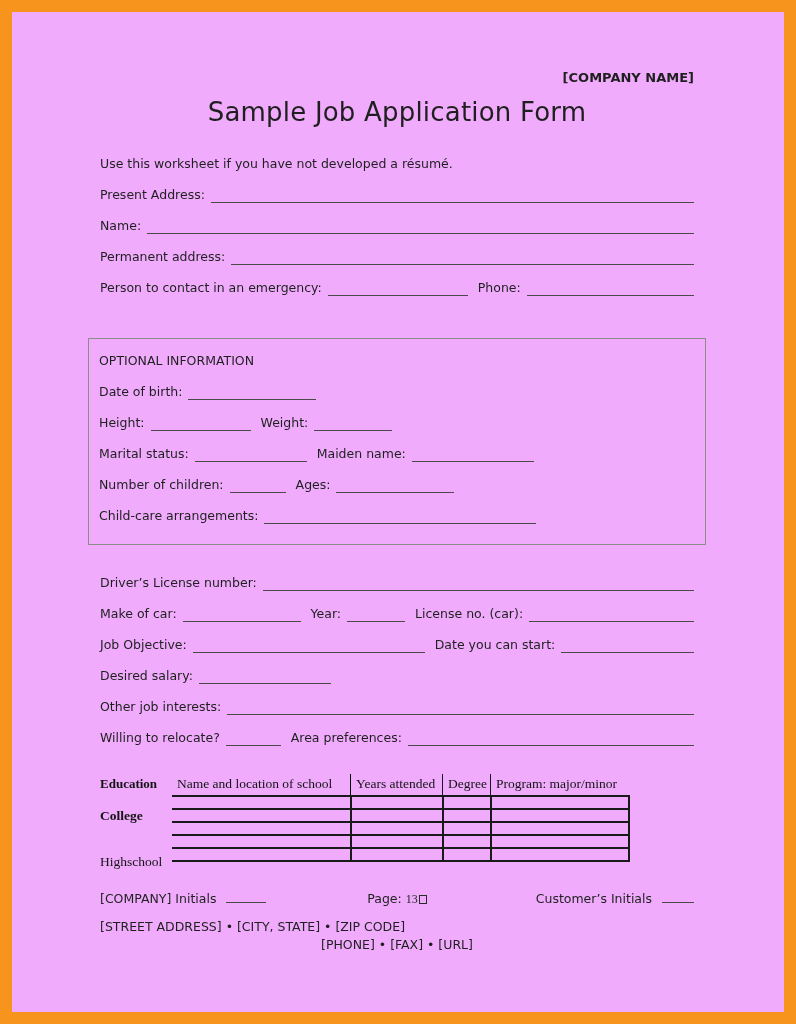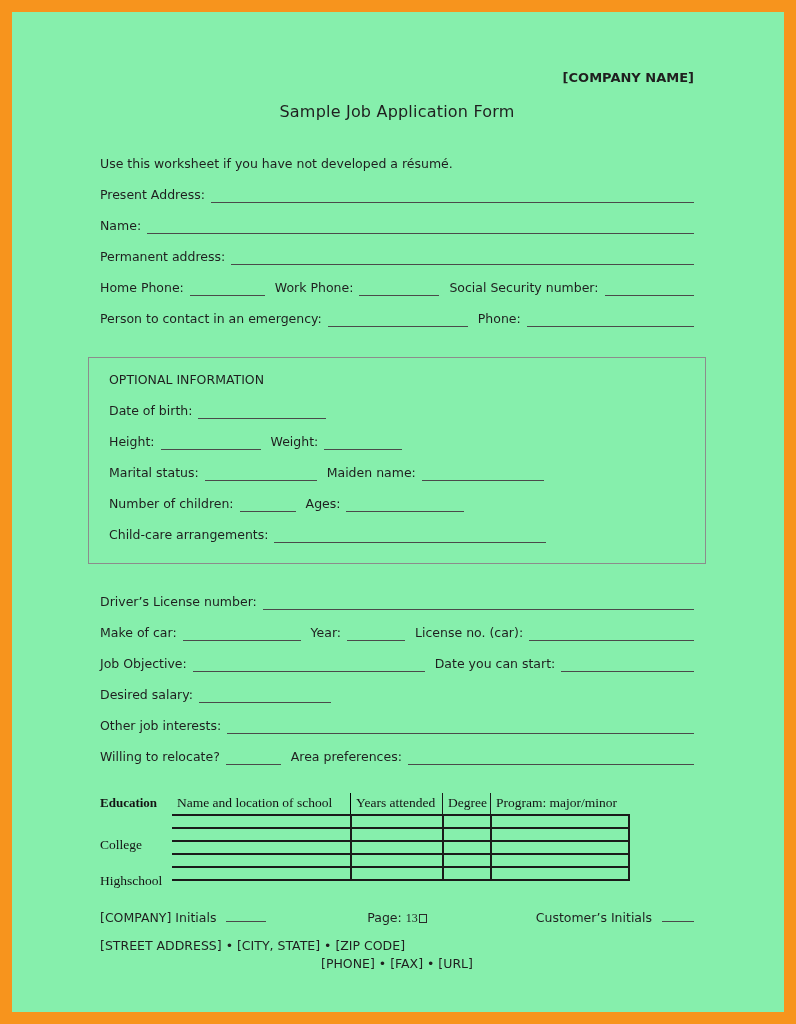--- a/index.html
+++ b/index.html
@@ -6,36 +6,36 @@
   html,body { width:796px; }
   body { font-family:"DejaVu Sans", sans-serif; }
 
   .frame {
     width:796px; height:1024px;
     background:#f7941d;
     padding:12px;
   }
   .page {
     width:100%; height:100%;
-    background:#86efac;
+    background:#f0abfc;
     padding:58px 90px 0 88px;
     color:#1f1f1f;
     font-size:12.5px;
     line-height:16px;
     overflow:hidden;
   }
 
   .company-name {
     text-align:right;
     font-weight:bold;
     font-size:13px;
   }
   .doc-title {
     text-align:center;
-    font-size:16px;
+    font-size:26px;
     line-height:28px;
     margin-top:12px;
     letter-spacing:0.2px;
   }
   .intro {
     margin-top:30px;
   }
 
   .row {
     margin-top:15px;
@@ -51,39 +51,39 @@
     height:13px;
   }
   .line.flex { flex:1; }
   .w40{width:40px;} .w55{width:55px;} .w56{width:56px;} .w58{width:58px;}
   .w75{width:75px;} .w78{width:78px;} .w80{width:80px;} .w100{width:100px;}
   .w112{width:112px;} .w118{width:118px;} .w122{width:122px;} .w128{width:128px;}
   .w132{width:132px;} .w140{width:140px;} .w232{width:232px;} .w272{width:272px;}
   .w32{width:32px;}
 
   .optional-box {
-    margin:30px -12px 0 -12px;
+    margin:42px -12px 0 -12px;
     border:1.5px solid #8c8c8c;
-    padding:12px 26px 20px 20px;
+    padding:12px 26px 20px 10px;
   }
   .optional-box .section-title { margin-top:2px; }
   .optional-box .row:first-of-type { margin-top:15px; }
 
   
   .edu {
     margin-top:28px;
     display:flex;
     width:530px;
     font-family:"Liberation Serif", serif;
     font-size:13.5px;
     color:#141414;
   }
   .edu-labels { width:72px; position:relative; }
   .edu-label-education { font-weight:bold; padding-top:2px; font-size:13px; }
-  .edu-label-college { position:absolute; top:44px; left:0; }
+  .edu-label-college { position:absolute; top:34px; left:0;font-weight:bold; }
   .edu-label-highschool { position:absolute; top:80px; left:0; }
   .edu-grid { width:458px; }
   .edu-header { display:flex; border-bottom:2.5px solid #1a1a1a; }
   .edu-header .hc { padding:2px 0 3px 5px; white-space:nowrap; overflow:hidden; }
   .hc-name{ width:178px; }
   .hc-years{ width:92px; border-left:1px solid #000000; }
   .hc-degree{ width:48px; border-left:1px solid #1a1a1a; }
   .hc-program{ width:140px; border-left:1px solid #1a1a1a; }
   .edu-body .r {
     display:flex;
@@ -140,28 +140,20 @@
     <div class="row">
       <span class="lbl">Name:</span>
       <span class="line flex"></span>
     </div>
 
     <div class="row">
       <span class="lbl">Permanent address:</span>
       <span class="line flex"></span>
     </div>
 
-    <div class="row">
-      <span class="lbl">Home Phone:</span>
-      <span class="line w75"></span>
-      <span class="lbl gap">Work Phone:</span>
-      <span class="line w80"></span>
-      <span class="lbl gap">Social Security number:</span>
-      <span class="line flex"></span>
-    </div>
 
     <div class="row">
       <span class="lbl">Person to contact in an emergency:</span>
       <span class="line w140"></span>
       <span class="lbl gap">Phone:</span>
       <span class="line flex"></span>
     </div>
 
     <div class="optional-box">
       <div class="section-title">OPTIONAL INFORMATION</div>

